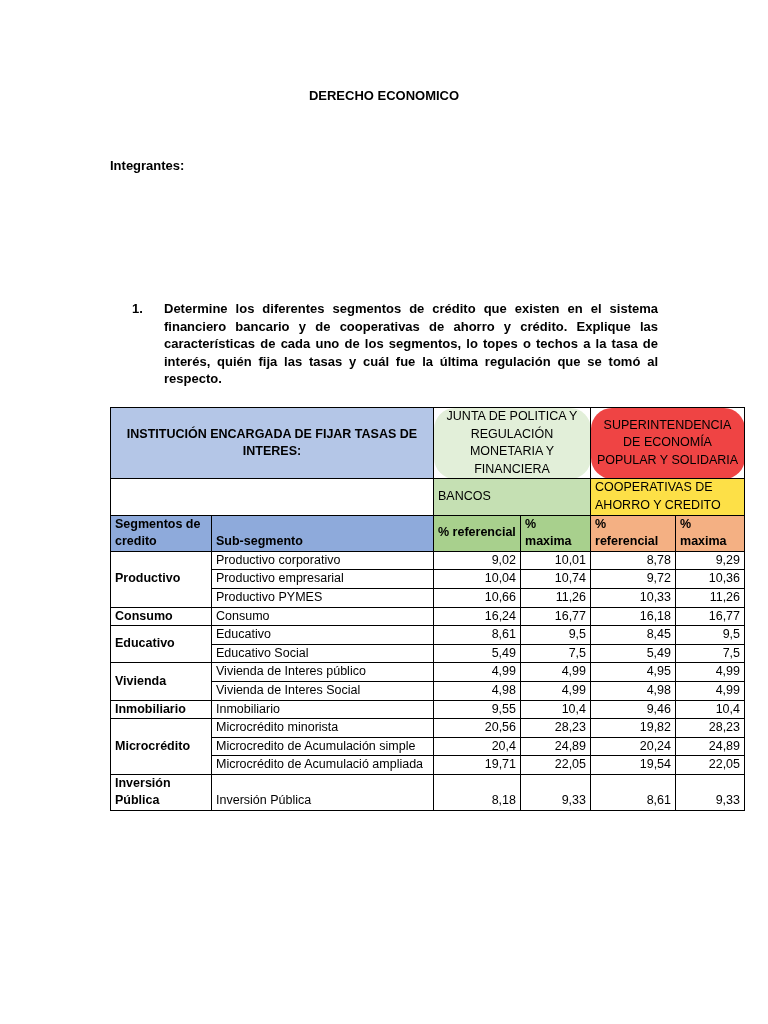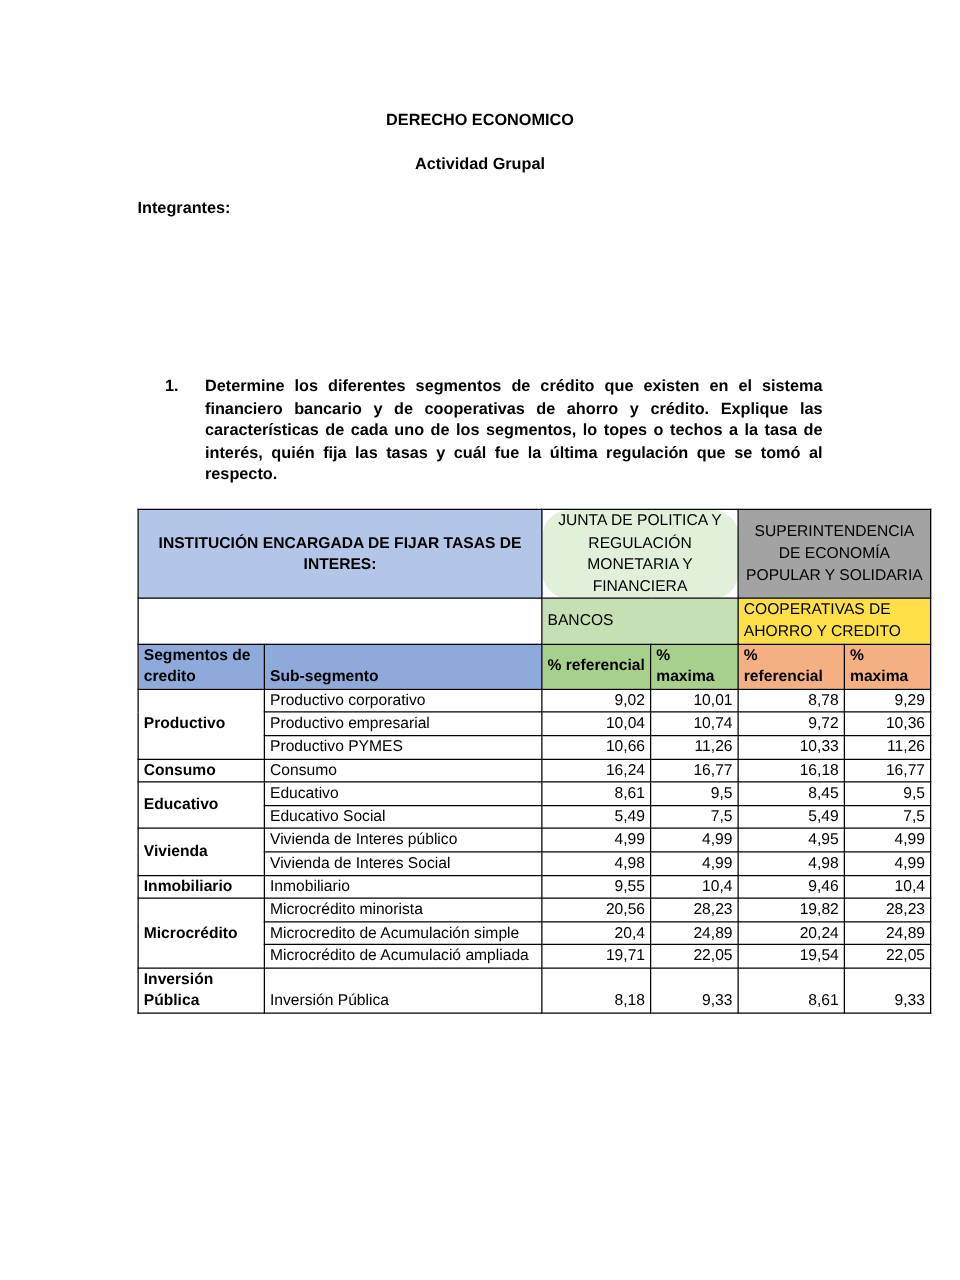--- a/index.html
+++ b/index.html
@@ -15,39 +15,38 @@
   .members li { height: 17.6px; line-height: 17.6px; font-size: 13px; position: relative; padding-left: 24px; }
   .members li .bullet { position: absolute; left: 2px; top: 7px; width: 5px; height: 5px; background: #000; }
   .question { position: absolute; left: 132px; top: 300px; width: 526px; font-size: 13px; font-weight: bold; line-height: 17.6px; }
   .question .num { position: absolute; left: 0; top: 0; }
   .question .qtext { margin-left: 32px; text-align: justify; }
   table.rates { position: absolute; left: 110px; top: 407px; width: 634px; border-collapse: collapse;
                 font-size: 12.5px; table-layout: fixed; }
   table.rates td { border: 1px solid #000; padding: 0 4px; line-height: 17.6px; vertical-align: middle; }
   .h-inst { background: #b4c6e7; font-weight: bold; text-align: center; height: 70px; margin-left: 32px; }
   .h-junta { background: #e2efd9; text-align: center; border-radius: 21px; }
-  .h-super { background: #a3a3a3; text-align: center; }
+  .h-super { background: #ef4444; text-align: center; border-radius: 21px; }
   .h-blank { background: #fff; height: 34px; }
   .h-bancos { background: #c5e0b3; text-align: left; }
   .h-coops { background: #fde047; text-align: left; }
   .h-seg { background: #8eaadb; font-weight: bold; vertical-align: bottom !important; }
   .h-bref { background: #a8d08d; font-weight: bold; }
   .h-cref { background: #f4b083; font-weight: bold; }
   .num-cell { text-align: right; vertical-align: bottom !important; }
   .sub-cell { vertical-align: bottom !important; }
   .seg-cell { vertical-align: middle; font-weight: bold; }
   .para { position: absolute; left: 110px; top: 880px; width: 634px; font-size: 13px; line-height: 17.6px; text-align: justify; }
 </style>
 </head>
 <body>
 
 <div class="page">
 
   <div class="title t1">DERECHO ECONOMICO</div>
-  <div class="title t2">Actividad Grupal</div>
 
   <div class="integ">Integrantes:</div>
 
   <div class="question">
     <span class="num">1.</span>
     <div class="qtext">Determine los diferentes segmentos de crédito que existen en el sistema financiero bancario y de cooperativas de ahorro y crédito. Explique las características de cada uno de los segmentos, lo topes o techos a la tasa de interés, quién fija las tasas y cuál fue la última regulación que se tomó al respecto.</div>
   </div>
 
   <table class="rates">
     <colgroup>

